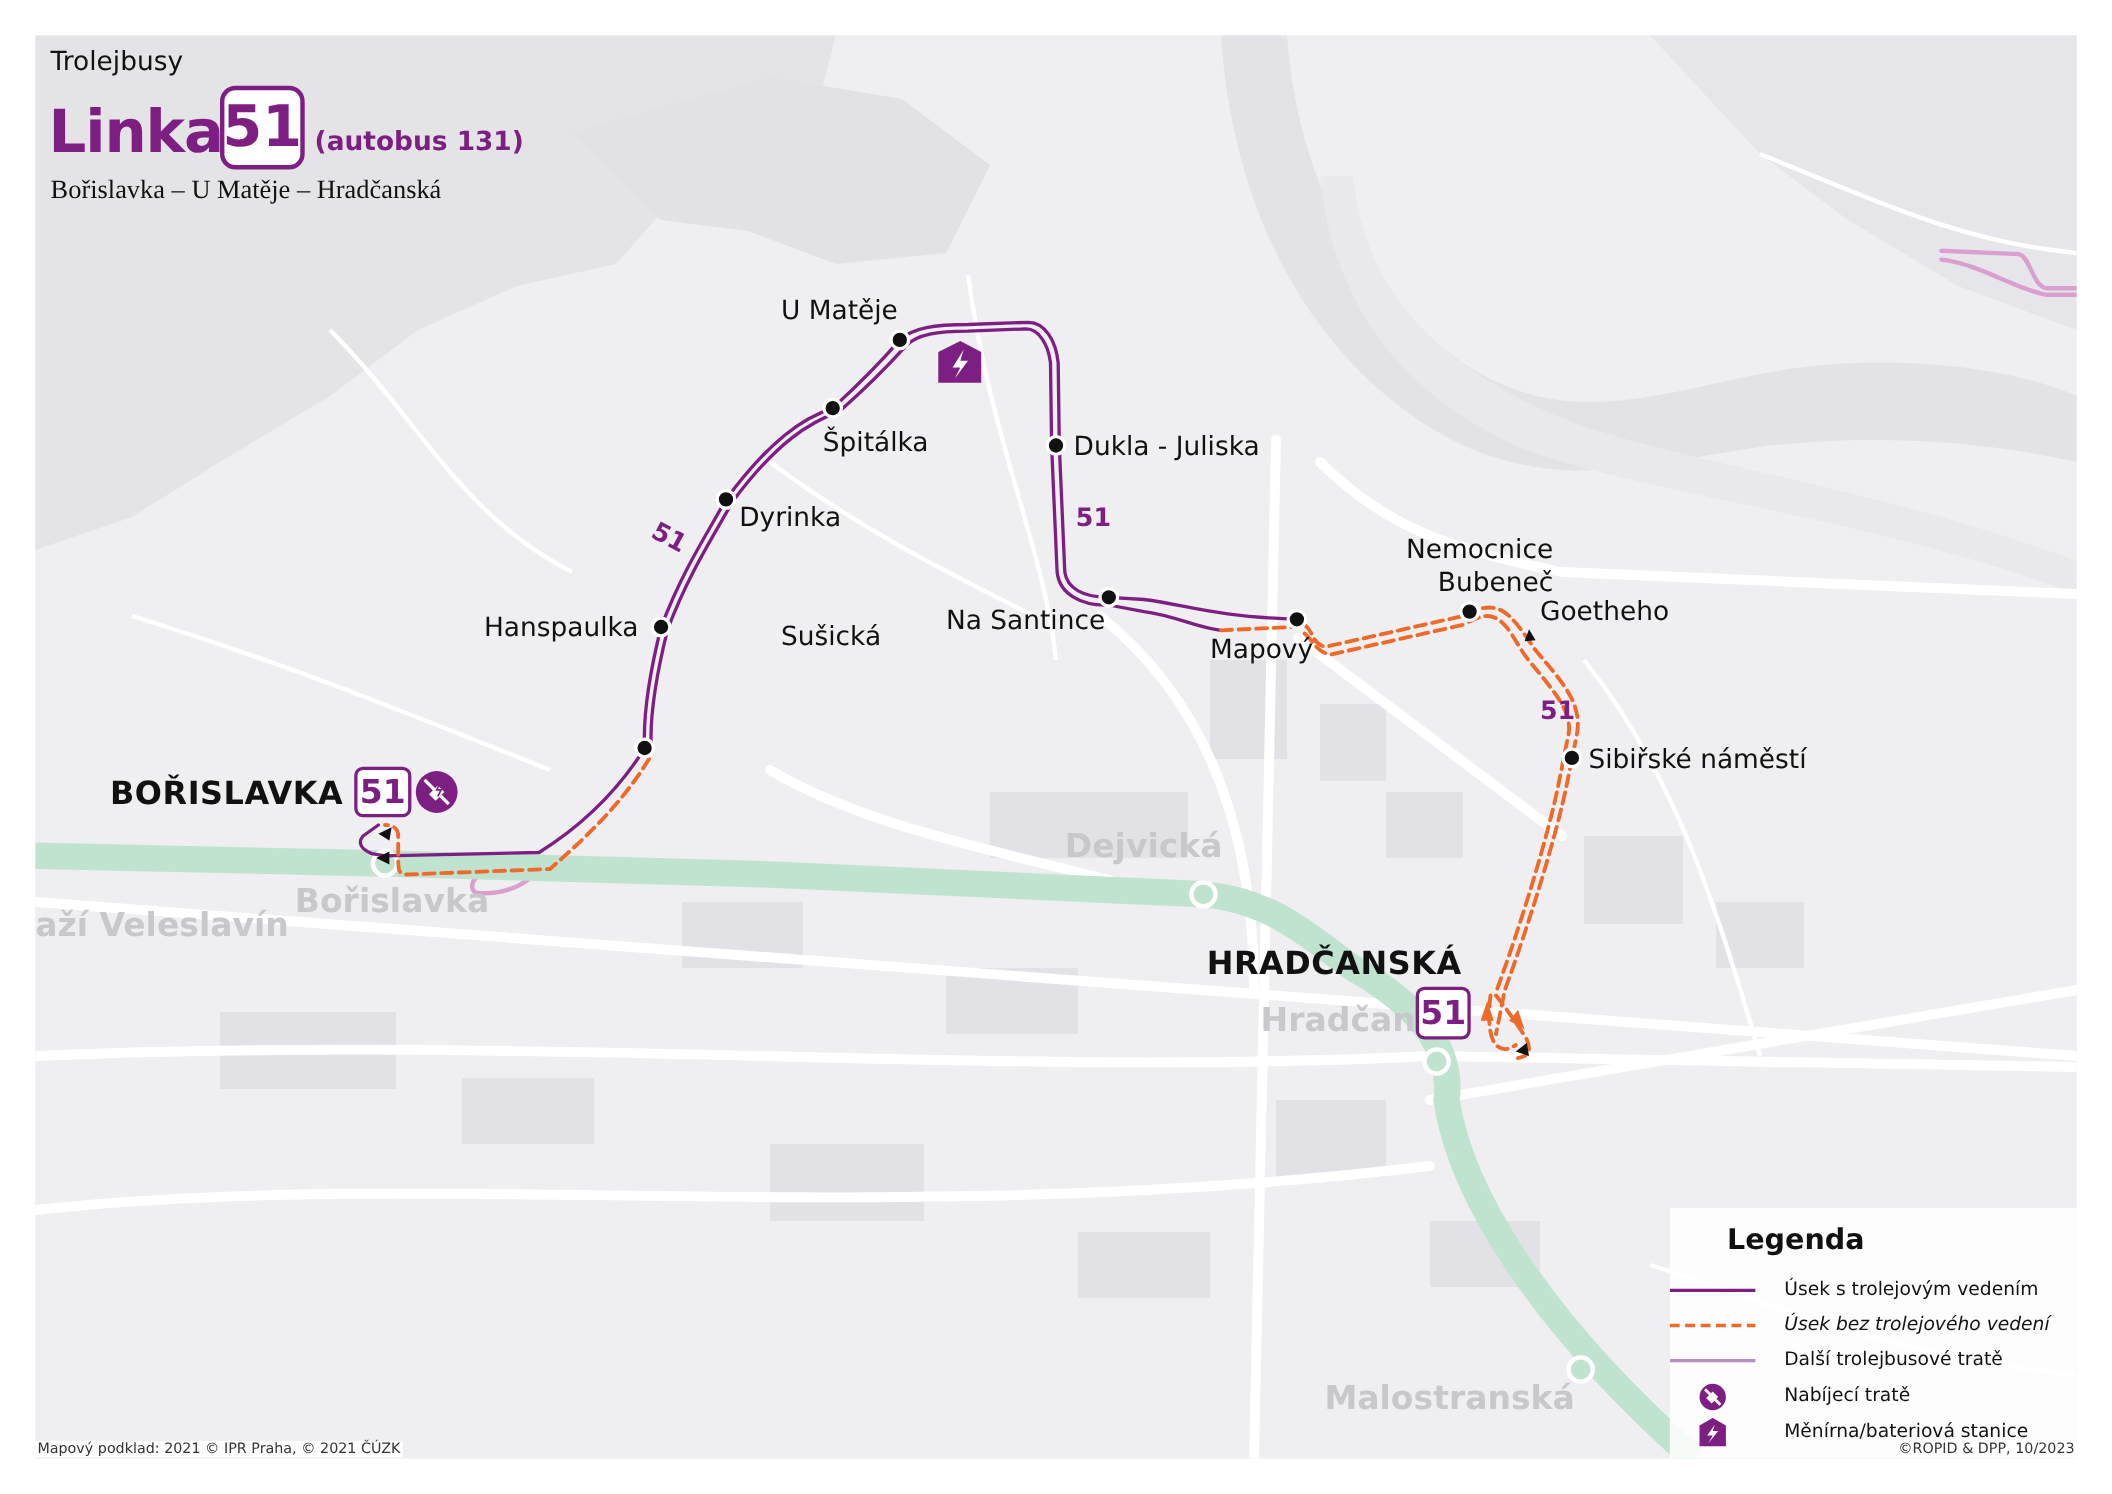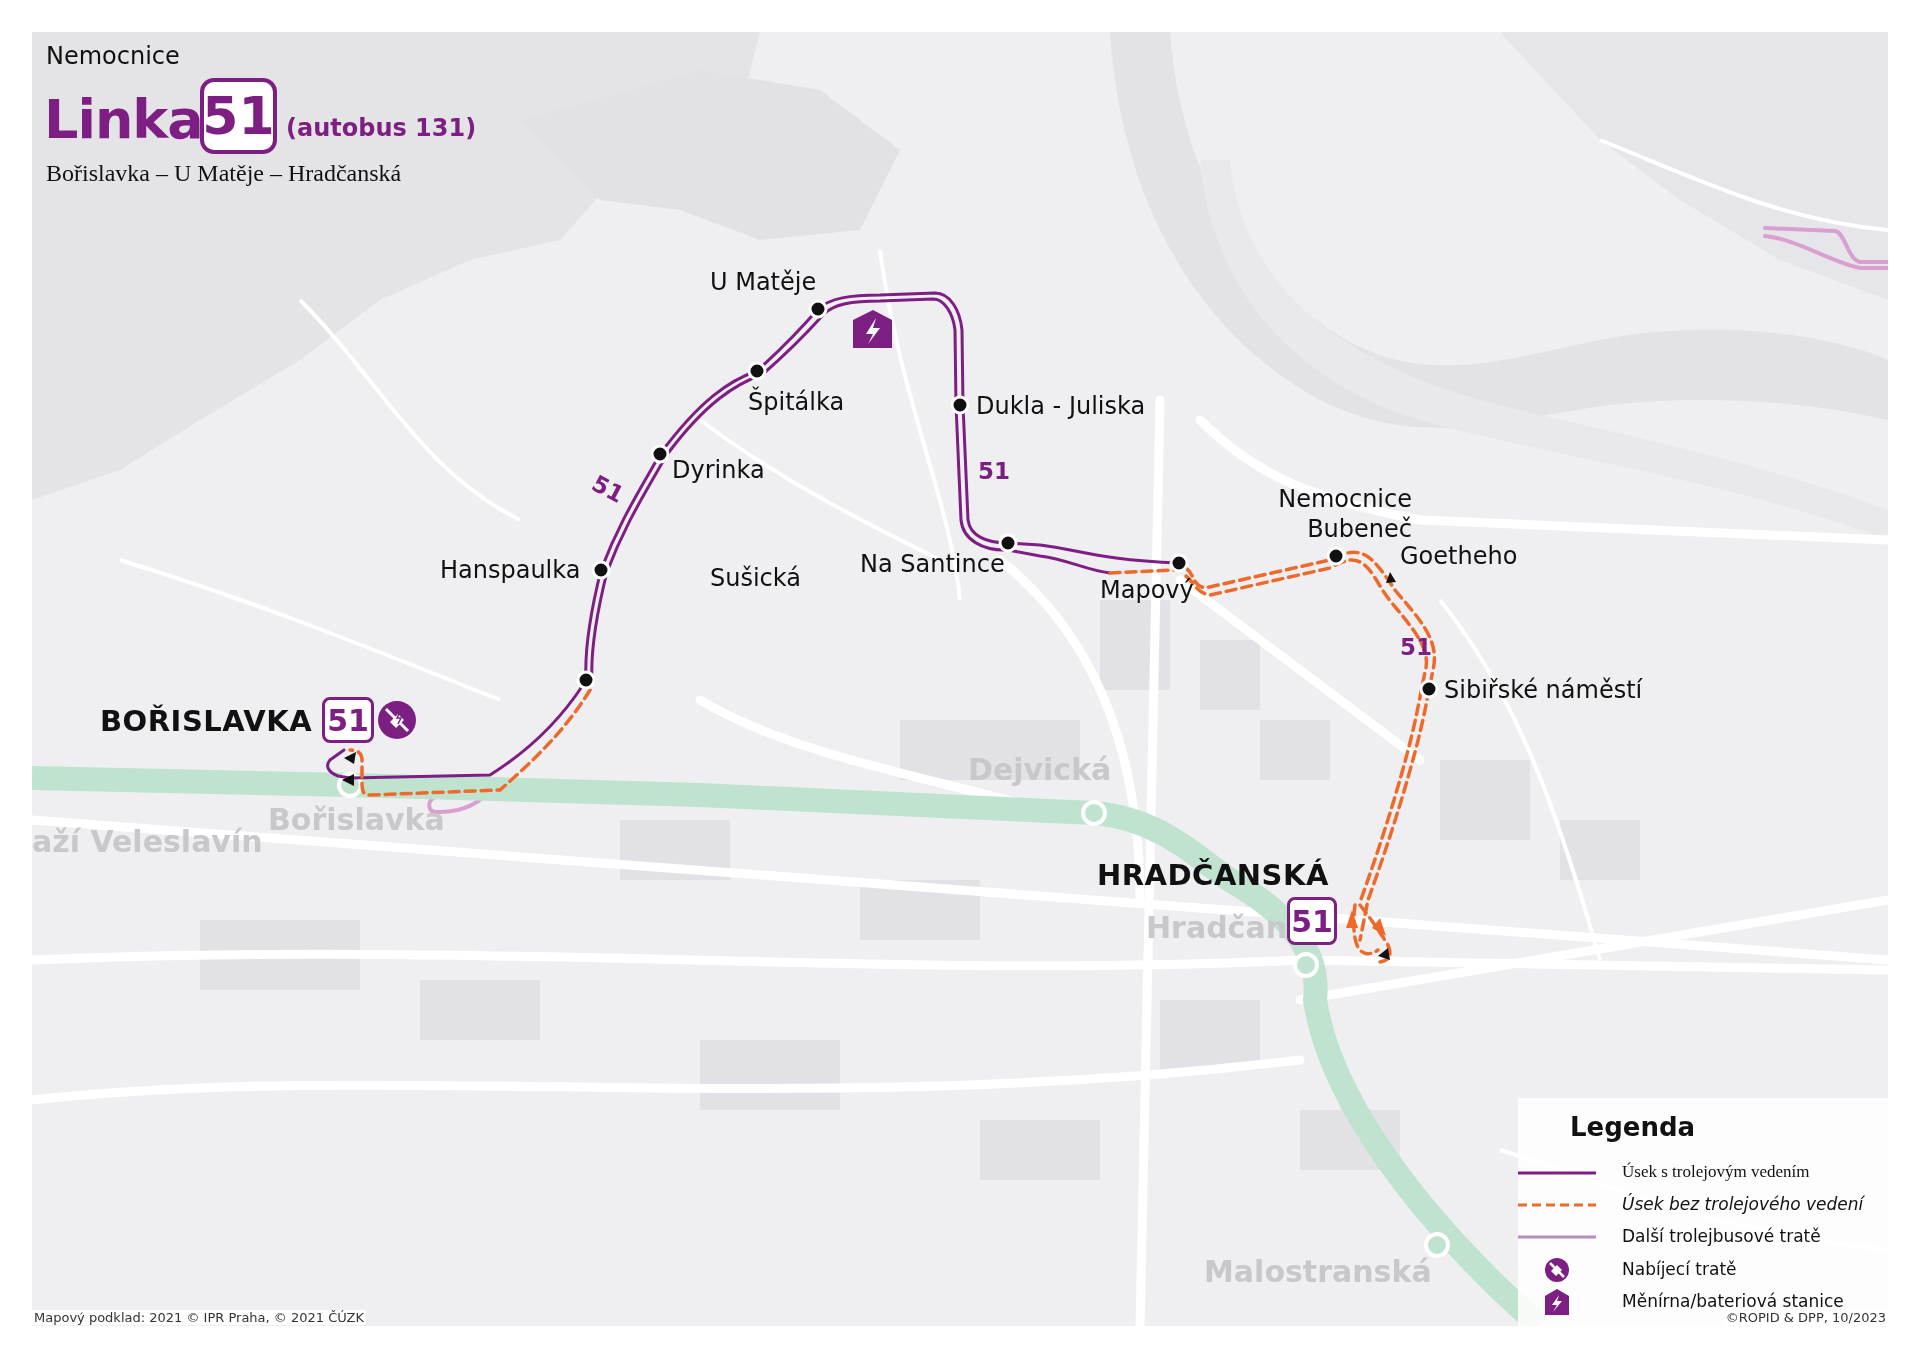--- a/index.html
+++ b/index.html
@@ -165,21 +165,21 @@
   <div class="abs line-num" style="left:946px;top:426px;">51</div>
   <div class="abs line-num" style="left:1368px;top:602px;">51</div>
 
   <div class="abs term-label" style="left:68px;top:672px;">BOŘISLAVKA</div>
   <div class="badge badge-term" style="left:290px;top:665px;width:52px;height:46px;">51</div>
   <div class="abs term-label" style="left:1065px;top:826px;">HRADČANSKÁ</div>
   <div class="badge badge-term" style="left:1255px;top:865px;width:50px;height:48px;">51</div>
 
   <div class="legend">
     <div class="legend-title">Legenda</div>
-    <div class="legend-row" style="top:62px;font-family:Liberation Serif, serif;">
+    <div class="legend-row" style="top:62px;">
       <svg class="legend-sym" viewBox="0 0 78 26">
           <line x1="0" y1="13" x2="78" y2="13" stroke="#7d1f82" stroke-width="3"></line>
         </svg>
       <span class="legend-text">Úsek s trolejovým vedením</span>
     </div>
     <div class="legend-row" style="top:94px;font-style:italic;">
       <svg class="legend-sym" viewBox="0 0 78 26">
           <line x1="0" y1="13" x2="78" y2="13" stroke="#ef6a2a" stroke-width="3" stroke-dasharray="9 5"></line>
         </svg>
       <span class="legend-text">Úsek bez trolejového vedení</span>
@@ -201,20 +201,20 @@
     <div class="legend-row" style="top:191px;">
       <svg class="legend-sym" viewBox="0 0 78 26">
         <path d="M27 7 L39 0 L51 7 L51 26 L27 26 Z" fill="#7d1f82"></path>
         <path d="M41 6 L34 16 L39 16 L35 23 L44 12 L39 12 Z" fill="#fff"></path>
       </svg>
       <span class="legend-text">Měnírna/bateriová stanice</span>
     </div>
   </div>
 </div>
 
-<div class="abs title-small">Nemocnice</div>
+<div class="abs title-small">Trolejbusy</div>
 <div class="abs title-big">Linka</div>
 <div class="badge badge-title abs">51</div>
 <div class="abs subtitle-bus">(autobus 131)</div>
 <div class="abs subtitle">Bořislavka – U Matěje – Hradčanská</div>
 
 <div class="footer" style="left:32px;">Mapový podklad: 2021 © IPR Praha, © 2021 ČÚZK</div>
 <div class="footer" style="right:32px;text-align:right;">©ROPID &amp; DPP, 10/2023</div>
 
 </body></html>

